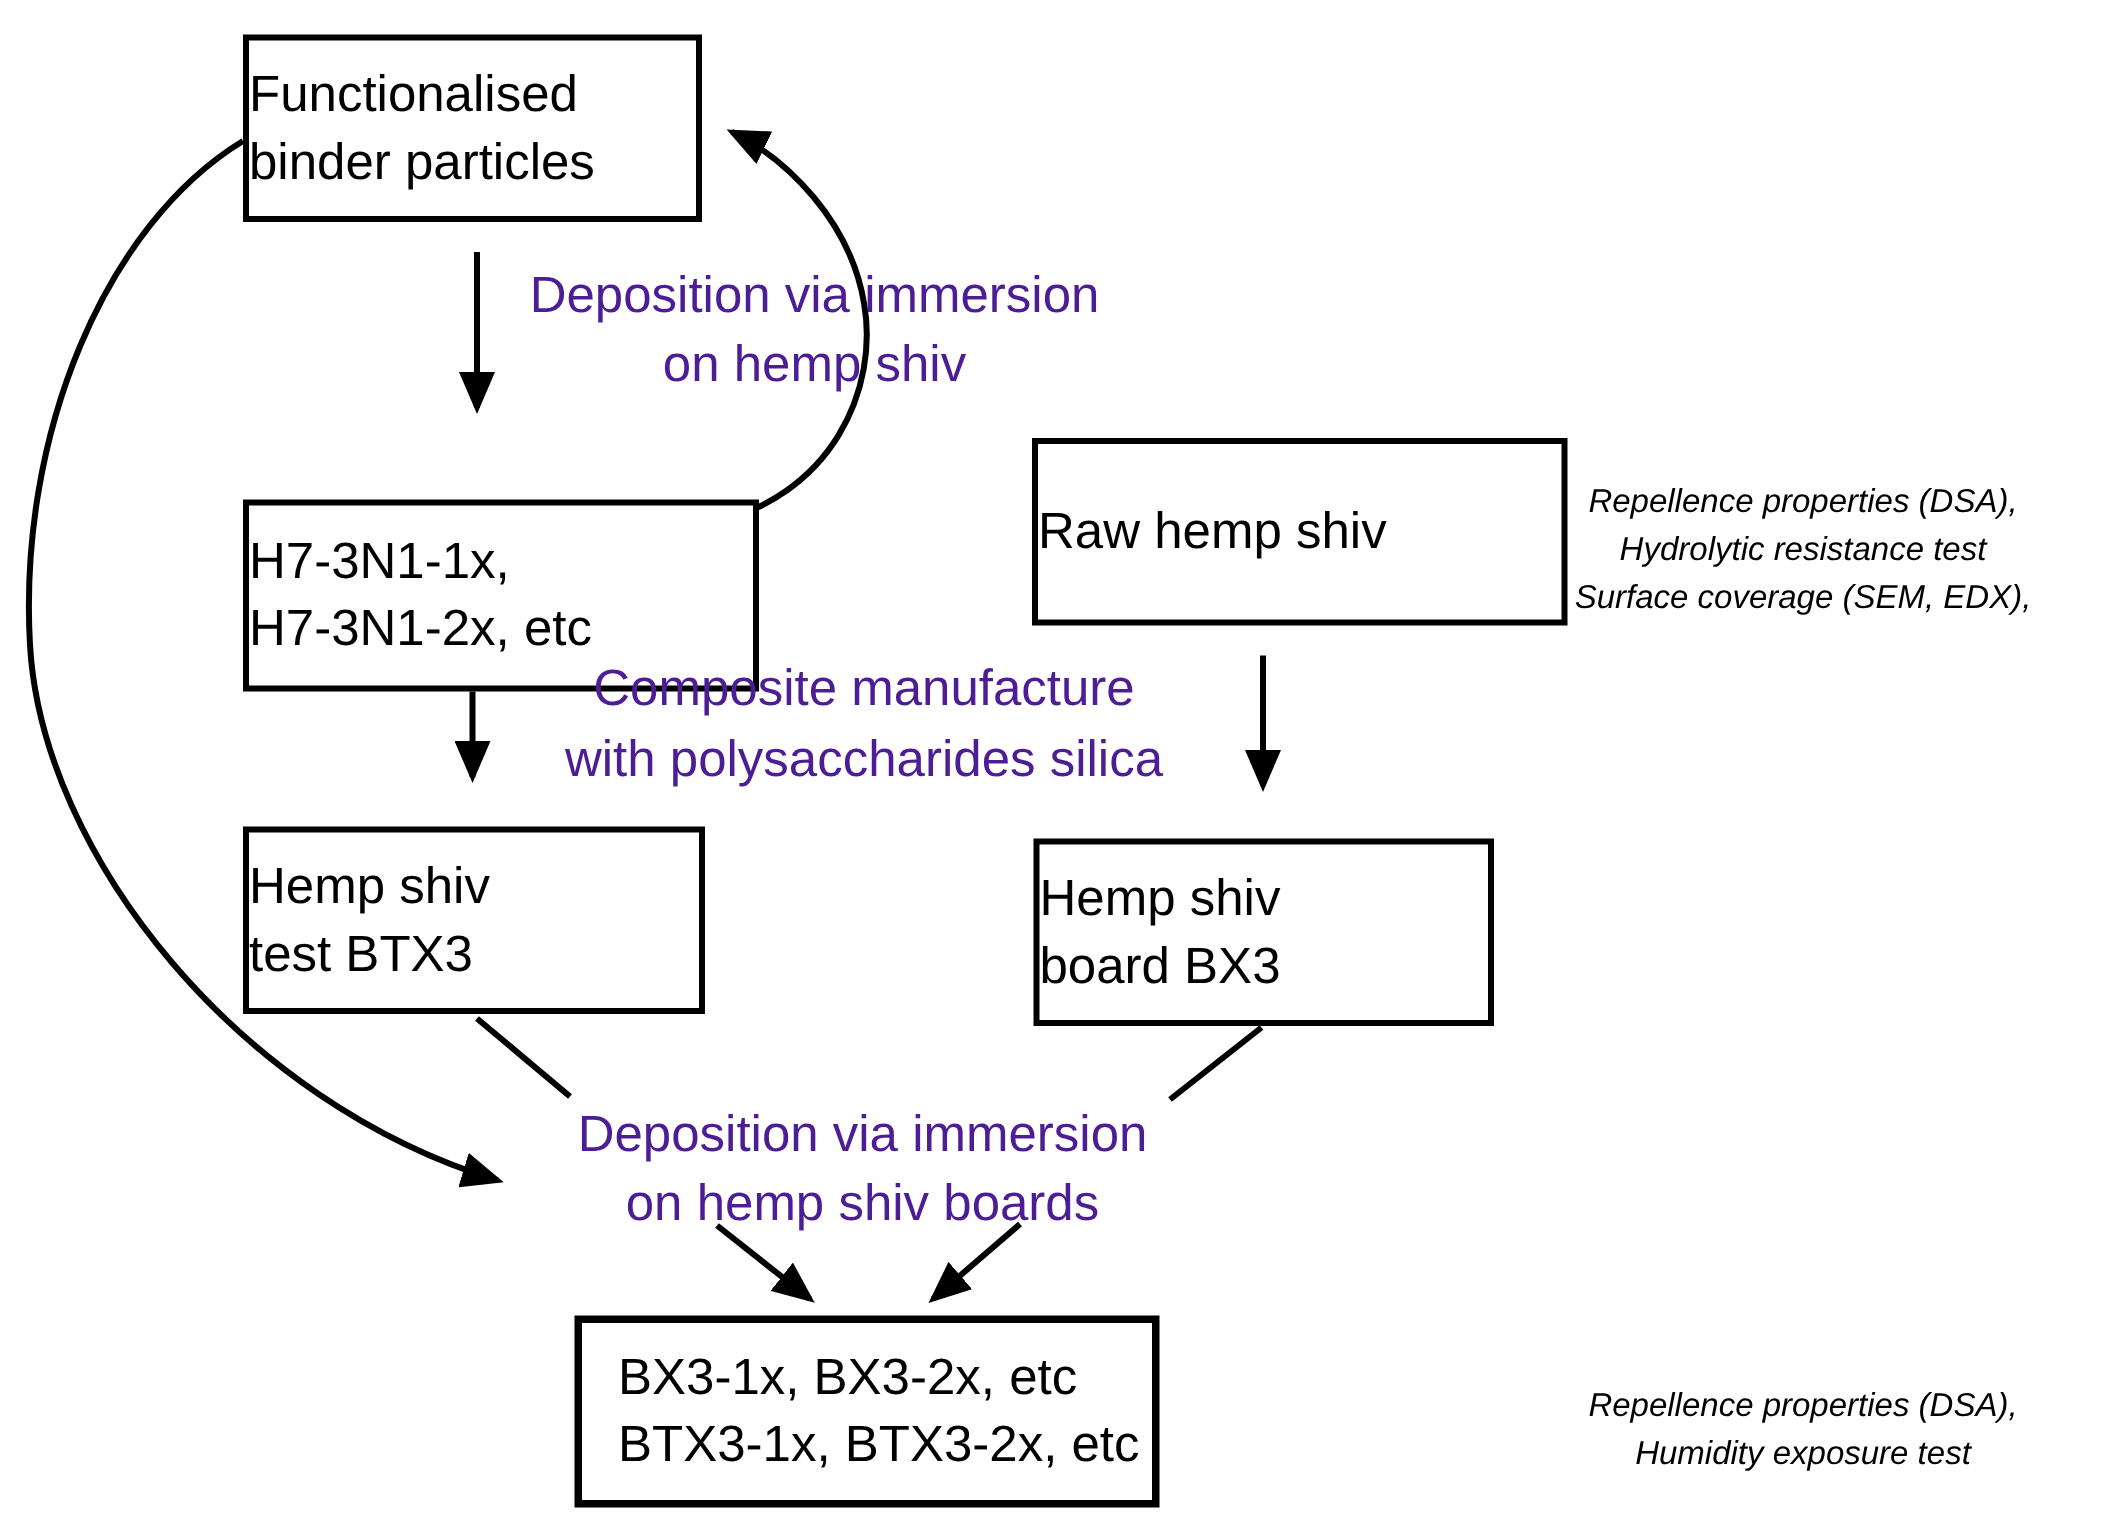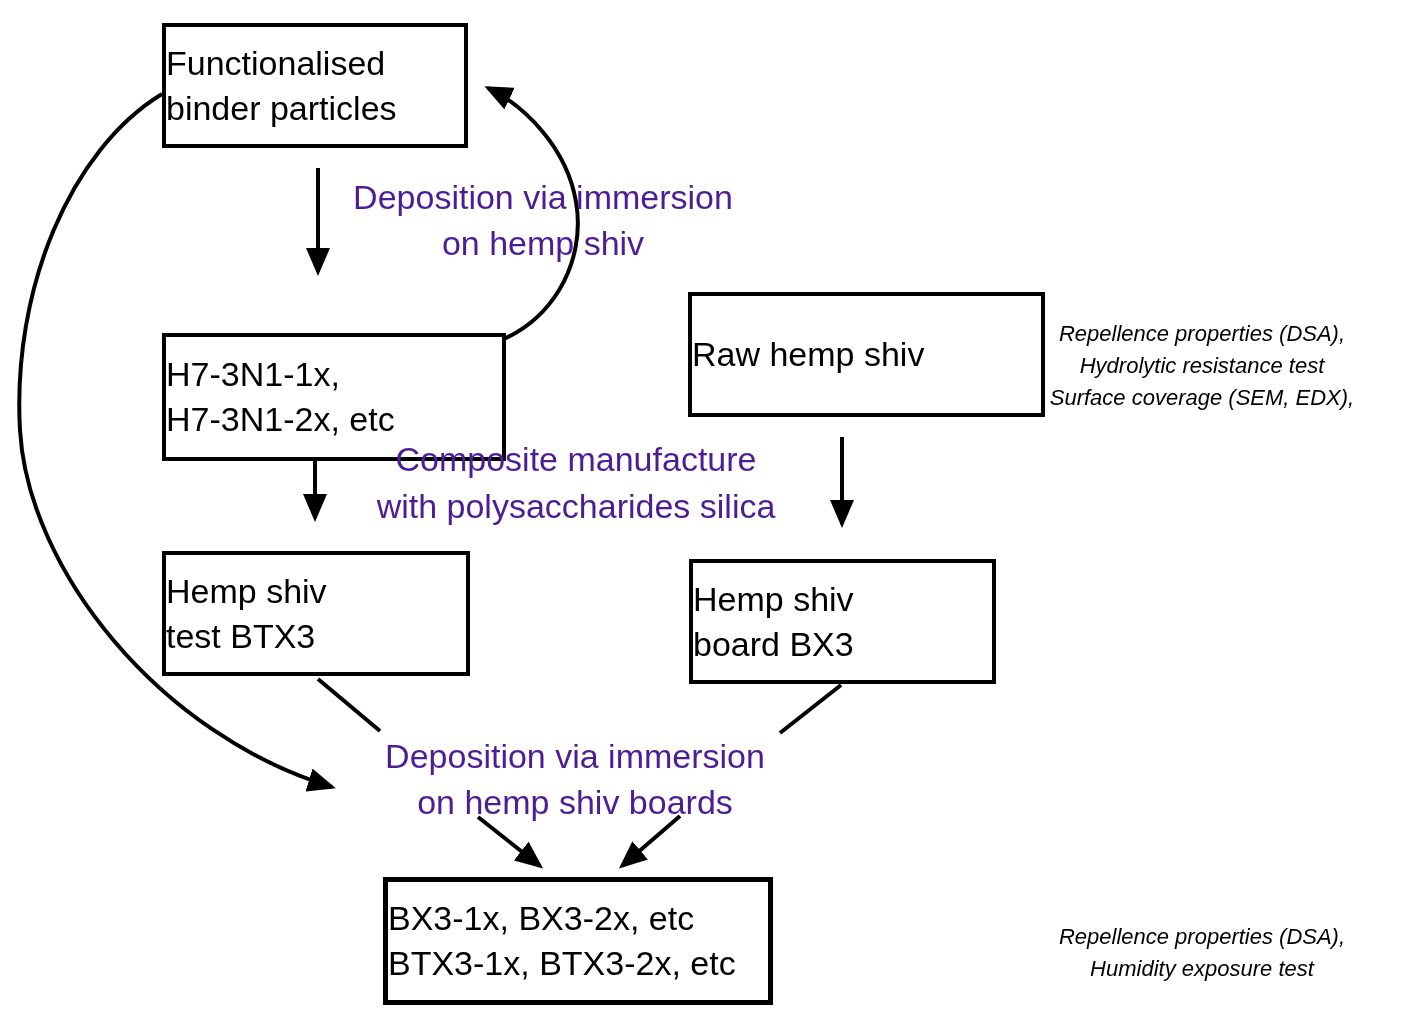--- a/index.html
+++ b/index.html
@@ -54,21 +54,21 @@
     margin-top: 12px;
   }
   .line { display: block; }
 
   
   #node-silica { left: 162px; top: 23px;  width: 306px; height: 125px; }
   #node-h7     { left: 162px; top: 289px; width: 344px; height: 128px; margin-top: 44px; }
   #node-raw    { left: 688px; top: 292px; width: 357px; height: 125px; }
   #node-btx3   { left: 162px; top: 551px; width: 308px; height: 125px; }
   #node-bx3    { left: 689px; top: 559px; width: 307px; height: 125px; }
-  #node-final  { left: 383px; top: 877px; width: 390px; height: 128px; border-width: 5px; }
+  #node-final  { left: 383px; top: 877px; width: 390px; height: 128px; border-width: 5px; padding-left: 24px; }
 
   
   #label-immersion-shiv   { left: 333px;  top: 174px; width: 420px; }
   #label-composite        { left: 342px;  top: 436px; width: 468px; line-height: 47px; }
   #label-immersion-boards { left: 375px;  top: 733px; width: 400px; }
   #annotation-tests-top    { left: 1002px; top: 306px; width: 400px; }
   #annotation-tests-bottom { left: 1002px; top: 909px; width: 400px; }
 </style>
 </head>
 <body>

